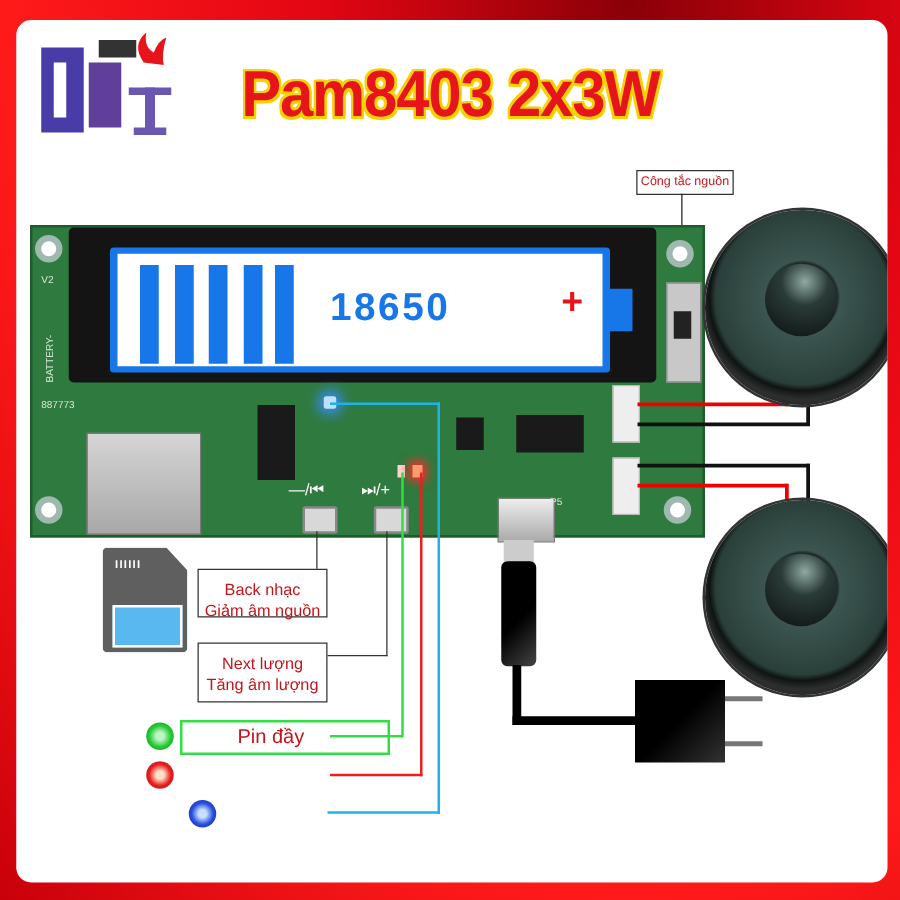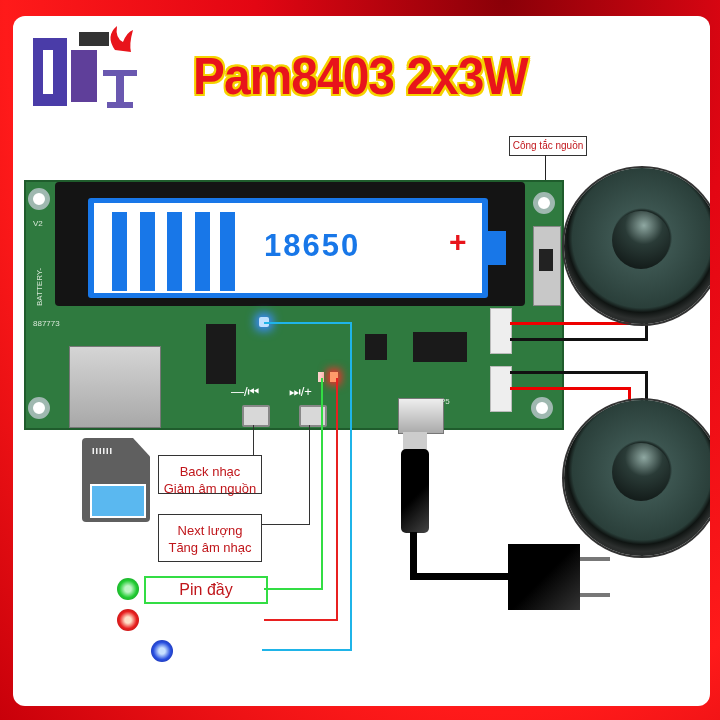--- a/index.html
+++ b/index.html
@@ -27,21 +27,21 @@
   .usb{left:385px;top:382px;width:44px;height:34px;background:linear-gradient(#eee,#aaa);border:1px solid #777;}
   .conn{background:#eee;border:1px solid #bbb;}
   .switch{left:520px;top:210px;width:26px;height:78px;background:#c8c8c8;border:1px solid #888;}
   .switch-knob{position:absolute;left:5px;top:22px;width:14px;height:22px;background:#222;}
   .speaker{width:156px;height:156px;border-radius:50%;
     background:radial-gradient(circle at 50% 45%, #101a18 0%, #1d2a27 24%, #3c5550 26%, #2a3f3a 60%, #0f1412 64%, #2c2f2e 70%, #111 100%);
     box-shadow:0 0 0 2px #333;}
   .speaker-dome{position:absolute;left:48px;top:43px;width:58px;height:58px;border-radius:50%;
     background:radial-gradient(circle at 55% 25%, #8fa8a2 0%, #2a3b37 35%, #0a0f0e 100%);}
   .label-box{background:#fff;border:1.5px solid #333;color:#c0161b;font-size:13px;text-align:center;line-height:17px;}
-  .pin-box{background:#fff;font-size:16px;color:#c0161b;text-align:center;}
+  .pin-box{background:#fff;font-size:16px;color:#c0161b;text-align:left;padding-left:44px;}
   .led-icon{width:22px;height:22px;border-radius:50%;}
   .sdcard{left:69px;top:422px;width:68px;height:84px;background:#5f5f5f;border-radius:4px;
     clip-path:polygon(0 0,75% 0,100% 22%,100% 100%,0 100%);}
   .sd-window{position:absolute;left:8px;top:46px;width:52px;height:30px;background:#5ab8f0;border:2px solid #fff;}
   .sd-pins{position:absolute;left:10px;top:8px;font-size:9px;letter-spacing:1px;color:#fff;font-weight:bold;}
   .line{position:absolute;}
   .plug{left:388px;top:433px;width:28px;height:84px;background:linear-gradient(135deg,#000 55%,#444 100%);border-radius:5px;}
   .adapter{left:495px;top:528px;width:72px;height:66px;background:linear-gradient(135deg,#000 50%,#333 100%);}
   .prong{height:4px;width:30px;background:#777;}
 </style>
@@ -143,21 +143,21 @@
     <div class="sd-pins">IIIIII</div>
     <div class="sd-window"></div>
   </div>
 
   <div class="abs label-box" style="left:145px;top:439px;width:104px;height:39px;padding-top:7px;box-sizing:border-box;">
     <div>Back nhạc</div>
     <div>Giảm âm nguồn</div>
   </div>
   <div class="abs label-box" style="left:145px;top:498px;width:104px;height:48px;padding-top:7px;box-sizing:border-box;">
     <div>Next lượng</div>
-    <div>Tăng âm nhạc</div>
+    <div>Tăng âm lượng</div>
   </div>
 
   <div class="line" style="left:240px;top:409px;width:1px;height:30px;background:#333;"></div>
   <div class="line" style="left:296px;top:409px;width:1px;height:100px;background:#333;"></div>
   <div class="line" style="left:249px;top:508px;width:48px;height:1px;background:#333;"></div>
 
   <div class="abs led-icon" style="left:104px;top:562px;background:radial-gradient(circle,#bff5c6 20%,#22cc33 55%,#138a20 100%);"></div>
   <div class="abs pin-box" style="left:131px;top:560px;width:120px;height:24px;line-height:24px;border:2px solid #33dd44;">Pin đầy</div>
 
   <div class="abs led-icon" style="left:104px;top:593px;background:radial-gradient(circle,#ffe0c8 20%,#e82020 55%,#a01010 100%);"></div>

